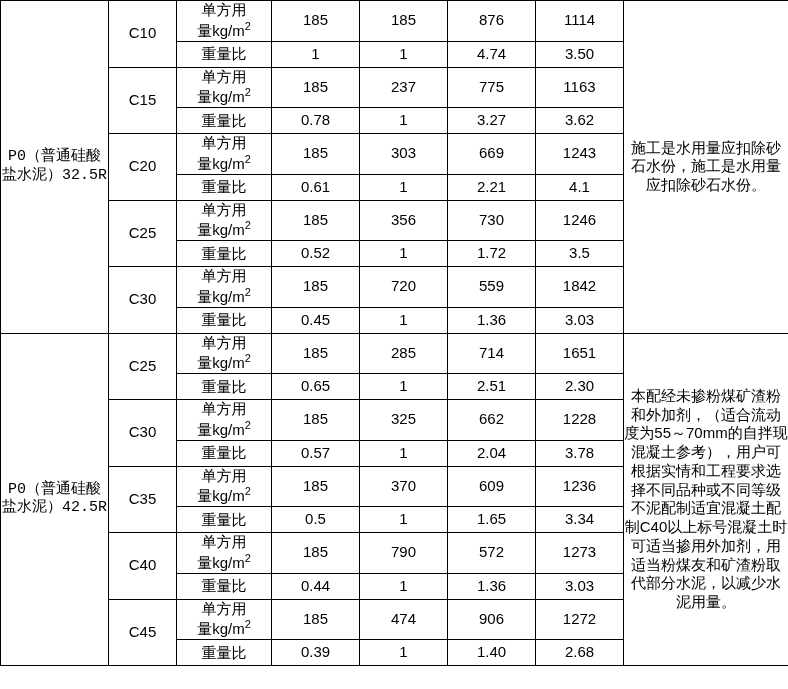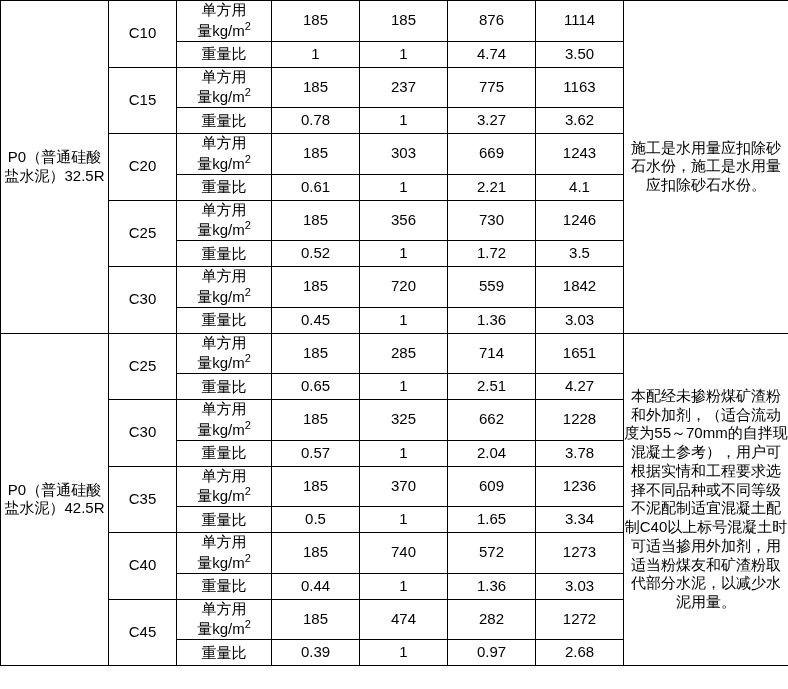--- a/index.html
+++ b/index.html
@@ -38,20 +38,21 @@
   col.c-v1     { width: 88px; }
   col.c-v2     { width: 88px; }
   col.c-v3     { width: 88px; }
   col.c-v4     { width: 88px; }
   col.c-note   { width: 165px; }
 
   td.cement {
     font-size: 15px;
     line-height: 1.5;
     padding: 0 4px;
+    font-family: Liberation Mono, monospace;
   }
   td.grade {
     font-size: 15px;
   }
   td.item {
     font-size: 15px;
     text-align: left;
     padding: 0 2px 0 4px;
     line-height: 1.15;
   }
@@ -182,21 +183,21 @@
           <td class="num">285</td>
           <td class="num">714</td>
           <td class="num">1651</td>
           <td class="note" rowspan="10">本配经未掺粉煤矿渣粉和外加剂，（适合流动度为55～70mm的自拌现混凝土参考），用户可根据实情和工程要求选择不同品种或不同等级不泥配制适宜混凝土配制C40以上标号混凝土时可适当掺用外加剂，用适当粉煤友和矿渣粉取代部分水泥，以减少水泥用量。</td>
         </tr>
         <tr class="row-ratio">
           <td class="item single">重量比</td>
           <td class="num">0.65</td>
           <td class="num">1</td>
           <td class="num">2.51</td>
-          <td class="num">4.27</td>
+          <td class="num">2.30</td>
         </tr>
         <tr class="row-amount">
           <td class="grade" rowspan="2">C30</td>
           <td class="item"><span>单方用</span><span class="line2"><span>量kg/m</span><span class="sup">2</span></span></td>
           <td class="num">185</td>
           <td class="num">325</td>
           <td class="num">662</td>
           <td class="num">1228</td>
         </tr>
         <tr class="row-ratio">
@@ -218,41 +219,41 @@
           <td class="item single">重量比</td>
           <td class="num">0.5</td>
           <td class="num">1</td>
           <td class="num">1.65</td>
           <td class="num">3.34</td>
         </tr>
         <tr class="row-amount">
           <td class="grade" rowspan="2">C40</td>
           <td class="item"><span>单方用</span><span class="line2"><span>量kg/m</span><span class="sup">2</span></span></td>
           <td class="num">185</td>
-          <td class="num">740</td>
+          <td class="num">790</td>
           <td class="num">572</td>
           <td class="num">1273</td>
         </tr>
         <tr class="row-ratio">
           <td class="item single">重量比</td>
           <td class="num">0.44</td>
           <td class="num">1</td>
           <td class="num">1.36</td>
           <td class="num">3.03</td>
         </tr>
         <tr class="row-amount">
           <td class="grade" rowspan="2">C45</td>
           <td class="item"><span>单方用</span><span class="line2"><span>量kg/m</span><span class="sup">2</span></span></td>
           <td class="num">185</td>
           <td class="num">474</td>
-          <td class="num">282</td>
+          <td class="num">906</td>
           <td class="num">1272</td>
         </tr>
         <tr class="row-ratio">
           <td class="item single">重量比</td>
           <td class="num">0.39</td>
           <td class="num">1</td>
-          <td class="num">0.97</td>
+          <td class="num">1.40</td>
           <td class="num">2.68</td>
         </tr>
       </tbody>
   </table>
 </div>
 
 </body></html>

